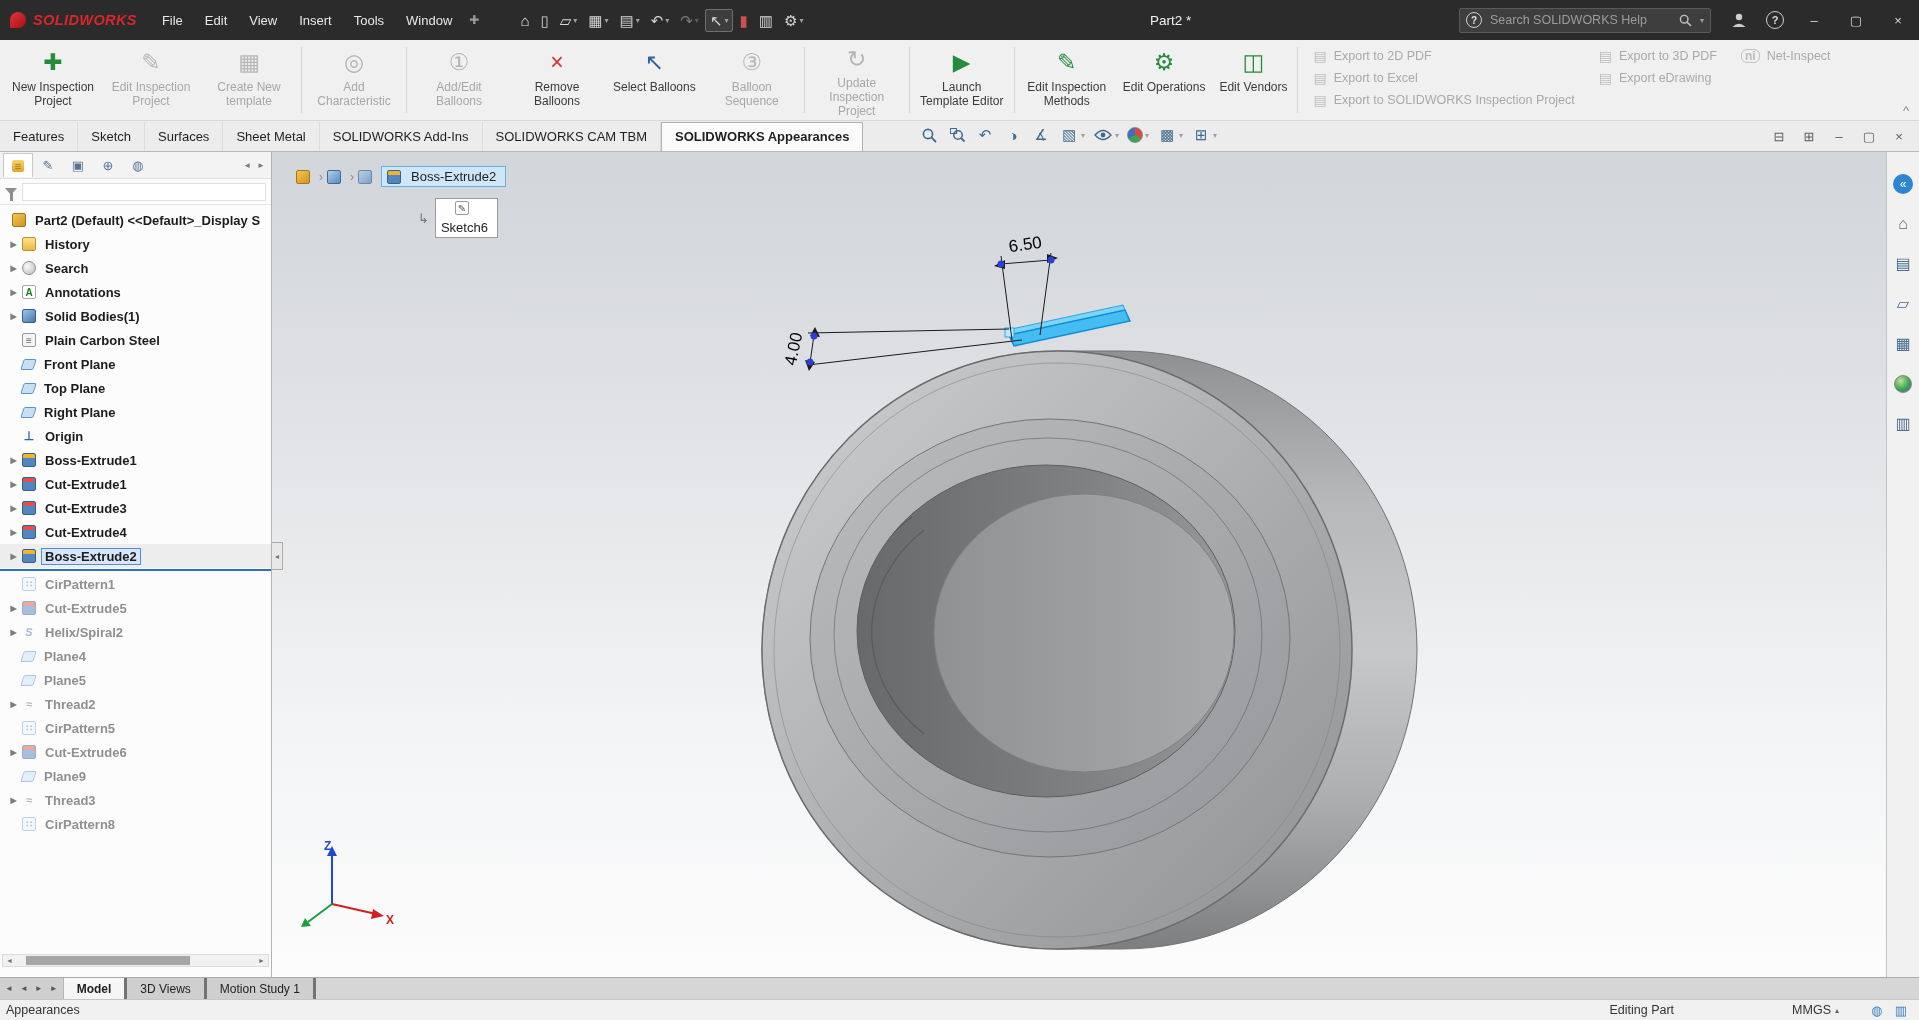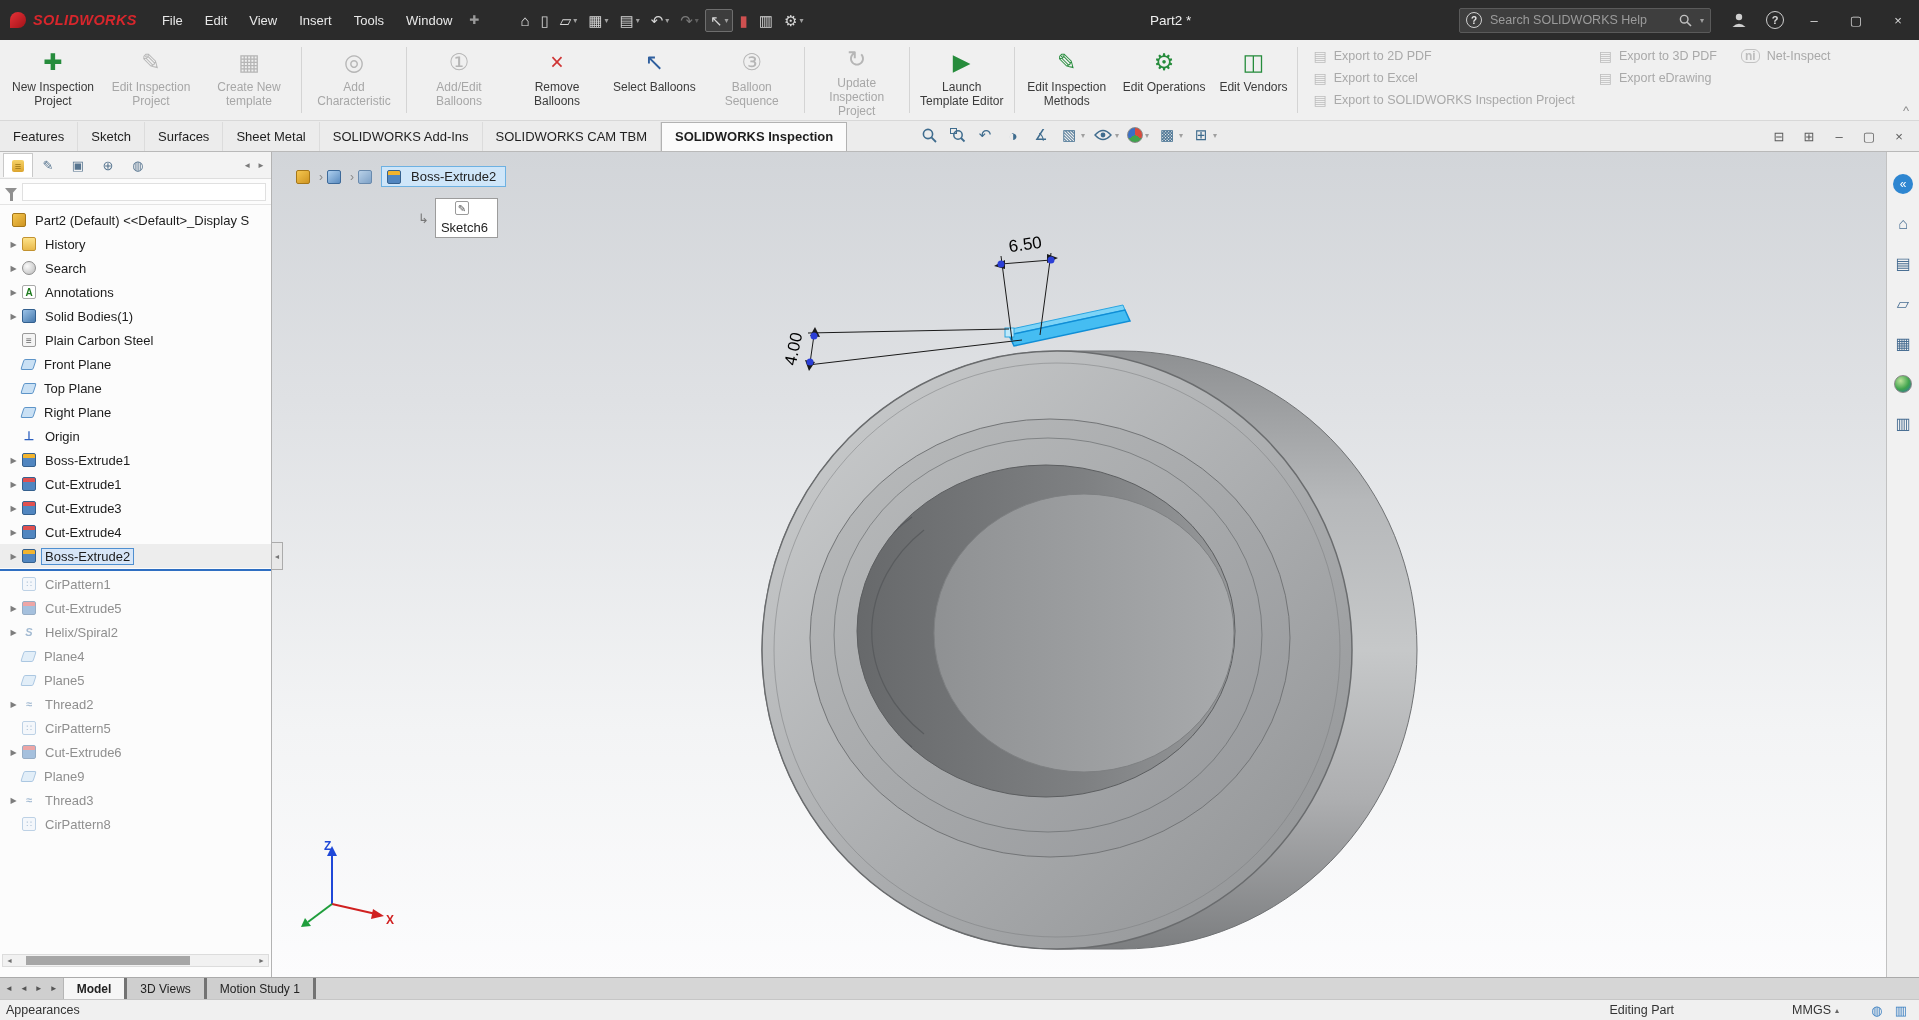--- a/index.html
+++ b/index.html
@@ -68,21 +68,21 @@
   .ptab{width:30px;height:24px;display:flex;align-items:center;justify-content:center;font-size:13px;color:#56748f;}
   .ptab.active{background:#ffffff;border:1px solid #c9c9c9;border-bottom:none;}
   [data-name="featuremanager-tab"] span{color:#9a7414;background:linear-gradient(#f6d267,#dca52f);border-radius:2px;padding:0 3px;font-size:11px;}
   .ptab-chevrons{margin-left:auto;display:flex;gap:2px;padding-right:4px;}
   .ptab-chev{font-size:8px;color:#7a7a7a;padding:2px;}
   .filter-row{height:26px;display:flex;align-items:center;border-bottom:1px solid #e4e4e4;padding:0 5px;gap:5px;}
   .funnel{width:0;height:0;border-left:6px solid transparent;border-right:6px solid transparent;border-top:7px solid #8f8f8f;position:relative;}
   .funnel::after{content:"";position:absolute;left:-1.5px;top:-2px;width:3px;height:8px;background:#8f8f8f;}
   .filter-input{flex:1;height:18px;border:1px solid #e0e0e0;background:#fff;outline:none;font-family:inherit;}
 
-  .tree{font-size:13px;color:#1c1c1c;padding-top:3px;}
+  .tree{font-size:13px;color:#1c1c1c;padding-top:3px;font-weight:bold;}
   .trow{height:24px;display:flex;align-items:center;padding-left:5px;white-space:nowrap;overflow:hidden;}
   .trow.root{padding-left:12px;}
   .tarrow{width:17px;flex:none;font-size:8px;color:#7d7d7d;text-align:center;}
   .ti{width:14px;height:14px;flex:none;display:inline-flex;align-items:center;justify-content:center;font-size:11px;border-radius:2px;margin-right:5px;}
   .tlabel{padding:1px 4px;overflow:hidden;text-overflow:clip;}
   .trow.selected{background:#ededed;}
   .trow.selected .tlabel{background:#d7e6f8;border:1px solid #4f8fd0;padding:0 3px;}
   .trow.disabled{color:#8f8f8f;}
   .trow.disabled .ti{opacity:.5;}
   .rollback{border-top:2px solid #2f6fc2;margin:1px 0;}
@@ -331,21 +331,21 @@
 </div>
 
 <div class="cmdtabs" data-name="commandmanager-tab-row">
   <div id="cmdtab-list" style="display:flex;align-items:flex-end;height:31px;" data-name="commandmanager-tabs">
       <div class="tab" data-name="tab-features">Features</div>
       <div class="tab" data-name="tab-sketch">Sketch</div>
       <div class="tab" data-name="tab-surfaces">Surfaces</div>
       <div class="tab" data-name="tab-sheet-metal">Sheet Metal</div>
       <div class="tab" data-name="tab-solidworks-add-ins">SOLIDWORKS Add-Ins</div>
       <div class="tab" data-name="tab-solidworks-cam-tbm">SOLIDWORKS CAM TBM</div>
-      <div class="tab active" data-name="tab-solidworks-inspection">SOLIDWORKS Inspection</div>
+      <div class="tab active" data-name="tab-solidworks-inspection">SOLIDWORKS Appearances</div>
     </div>
   <div id="headsup" class="headsup" data-name="heads-up-view-toolbar">
       <div class="hbtn" data-name="zoom-fit-button">
         <span class="hic" data-name="zoom-fit-icon">
           <svg width="17" height="17" viewBox="0 0 17 17">
             <circle cx="7" cy="7" r="4.6" fill="none" stroke="#3f6c8e" stroke-width="1.6"></circle>
             <line x1="10.4" y1="10.4" x2="15" y2="15" stroke="#3f6c8e" stroke-width="1.8"></line>
           </svg>
         </span>
       </div>

